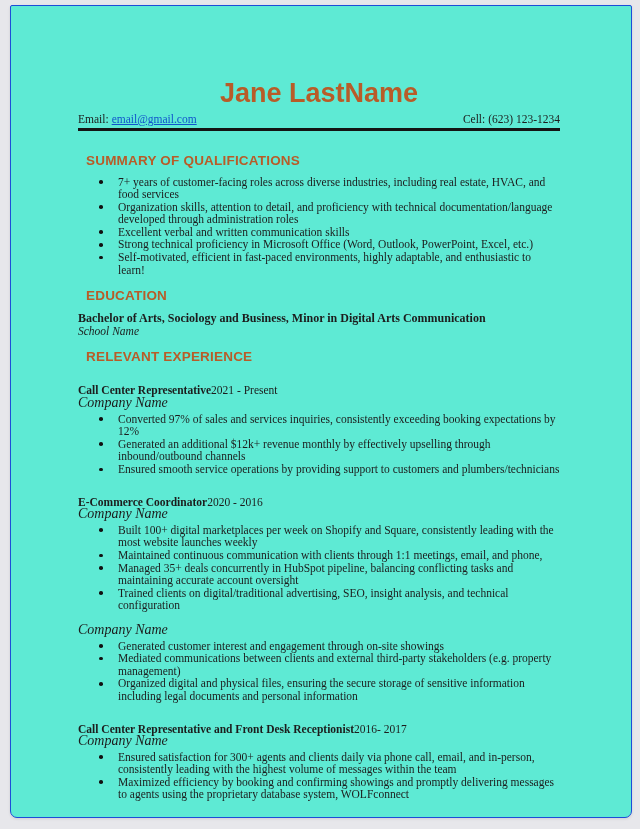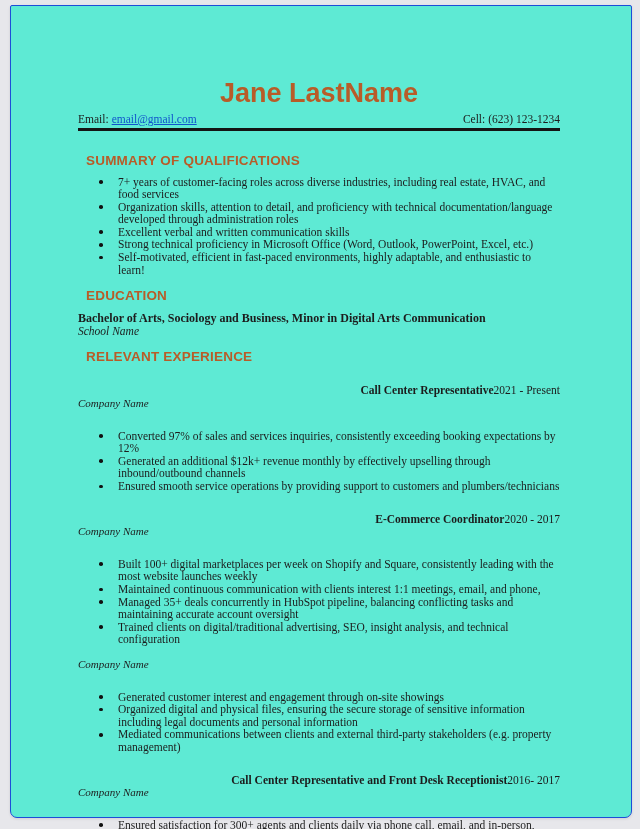--- a/index.html
+++ b/index.html
@@ -89,34 +89,34 @@
   }
   .school {
     font-style:italic;
     font-size:11.5px;
     line-height:12.6px;
   }
   .job { margin-top:12px; }
   .job-first { margin-top:15px; }
   .job-header {
     display:flex;
-    justify-content:flex-end;
+    justify-content:flex-start;
     align-items:baseline;
     font-size:11.5px;
     line-height:12.6px;
     margin-top:20px;
   }
   .job-title { font-weight:bold; }
   .job-dates { font-weight:normal; }
   .company {
     font-style:italic;
-    font-size:11px;
+    font-size:14px;
     line-height:12.6px;
   }
-  .job ul.bullets { margin-top:20px; }
+  .job ul.bullets { margin-top:3px; }
 </style>
 </head>
 <body>
 
 <div class="page">
   <div class="content">
 
     <h1 class="doc-title">Jane LastName</h1>
 
     <div class="contact-row">
@@ -152,37 +152,37 @@
       <ul class="bullets">
         <li>Converted 97% of sales and services inquiries, consistently exceeding booking expectations by 12%</li>
         <li>Generated an additional $12k+ revenue monthly by effectively upselling through inbound/outbound channels</li>
         <li>Ensured smooth service operations by providing support to customers and plumbers/technicians</li>
       </ul>
     </div>
 
     <div class="job">
       <div class="job-header">
         <span class="job-title">E-Commerce Coordinator</span>
-        <span class="job-dates">2020 - 2017</span>
+        <span class="job-dates">2020 - 2016</span>
       </div>
       <div class="company">Company Name</div>
       <ul class="bullets">
         <li>Built 100+ digital marketplaces per week on Shopify and Square, consistently leading with the most website launches weekly</li>
-        <li>Maintained continuous communication with clients interest 1:1 meetings, email, and phone,</li>
+        <li>Maintained continuous communication with clients through 1:1 meetings, email, and phone,</li>
         <li>Managed 35+ deals concurrently in HubSpot pipeline, balancing conflicting tasks and maintaining accurate account oversight</li>
         <li>Trained clients on digital/traditional advertising, SEO, insight analysis, and technical configuration</li>
       </ul>
     </div>
 
     <div class="job">
       <div class="company">Company Name</div>
       <ul class="bullets">
         <li>Generated customer interest and engagement through on-site showings</li>
+        <li>Mediated communications between clients and external third-party stakeholders (e.g. property management)</li>
         <li>Organized digital and physical files, ensuring the secure storage of sensitive information including legal documents and personal information</li>
-        <li>Mediated communications between clients and external third-party stakeholders (e.g. property management)</li>
       </ul>
     </div>
 
     <div class="job">
       <div class="job-header">
         <span class="job-title">Call Center Representative and Front Desk Receptionist</span>
         <span class="job-dates">2016- 2017</span>
       </div>
       <div class="company">Company Name</div>
       <ul class="bullets">

